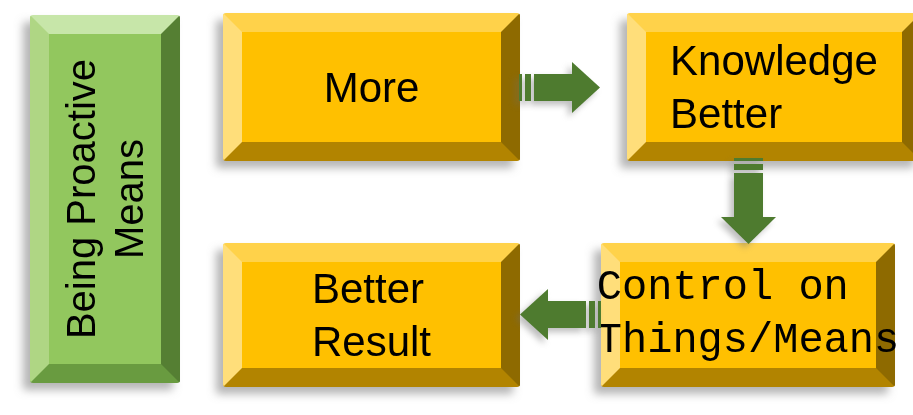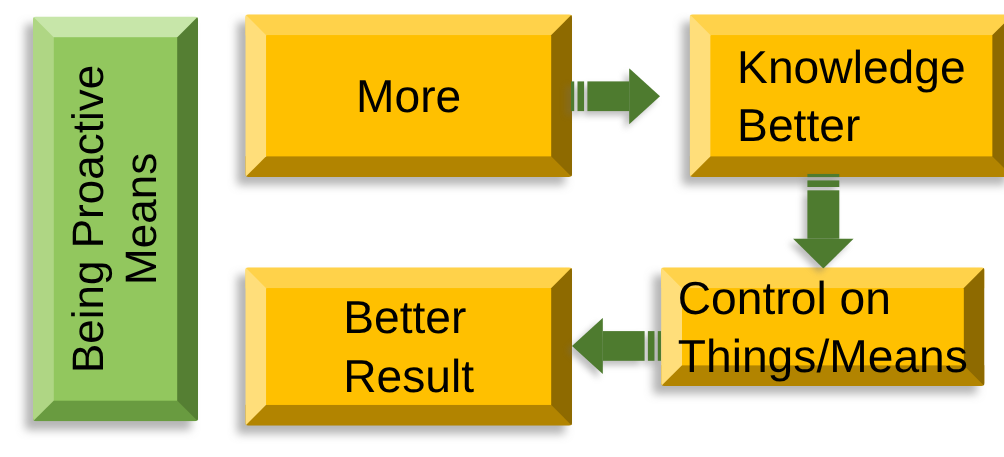--- a/index.html
+++ b/index.html
@@ -84,21 +84,21 @@
     position:absolute;
     color:var(--arrow-green);
     filter:drop-shadow(-4px 4px 3px rgba(110,110,110,0.45));
   }
   .arrow svg{display:block;width:100%;height:100%;}
 
   
   #title-box        {left:30px;  top:15px;  width:150px; height:368px;}
   #node-more        {left:223px; top:13px;  width:297px; height:148px;}
   #node-knowledge   {left:601px; top:13px;  width:294px; height:148px;margin-left:26px;}
-  #node-control     {left:601px; top:243px; width:294px; height:108px;}
+  #node-control     {left:601px; top:243px; width:294px; height:144px;font-family:Liberation Mono, monospace;}
   #node-better      {left:223px; top:243px; width:297px; height:144px;}
   #arrow-right      {left:519px; top:62px;  width:81px;  height:51px;}
   #arrow-down       {left:720px; top:158px; width:57px;  height:86px;}
   #arrow-left       {left:520px; top:289px; width:81px;  height:51px;}
 </style>
 </head>
 <body>
 
 <div class="stage">
 

